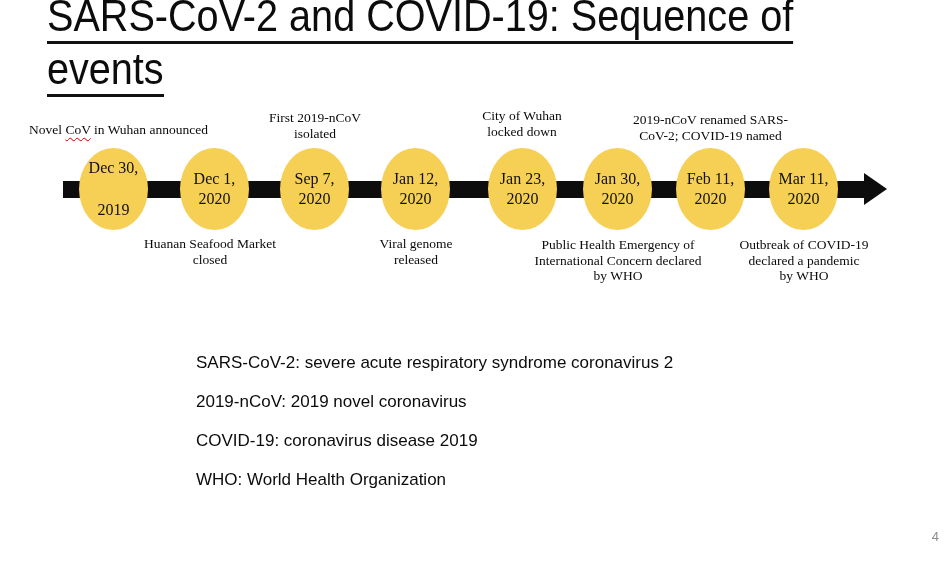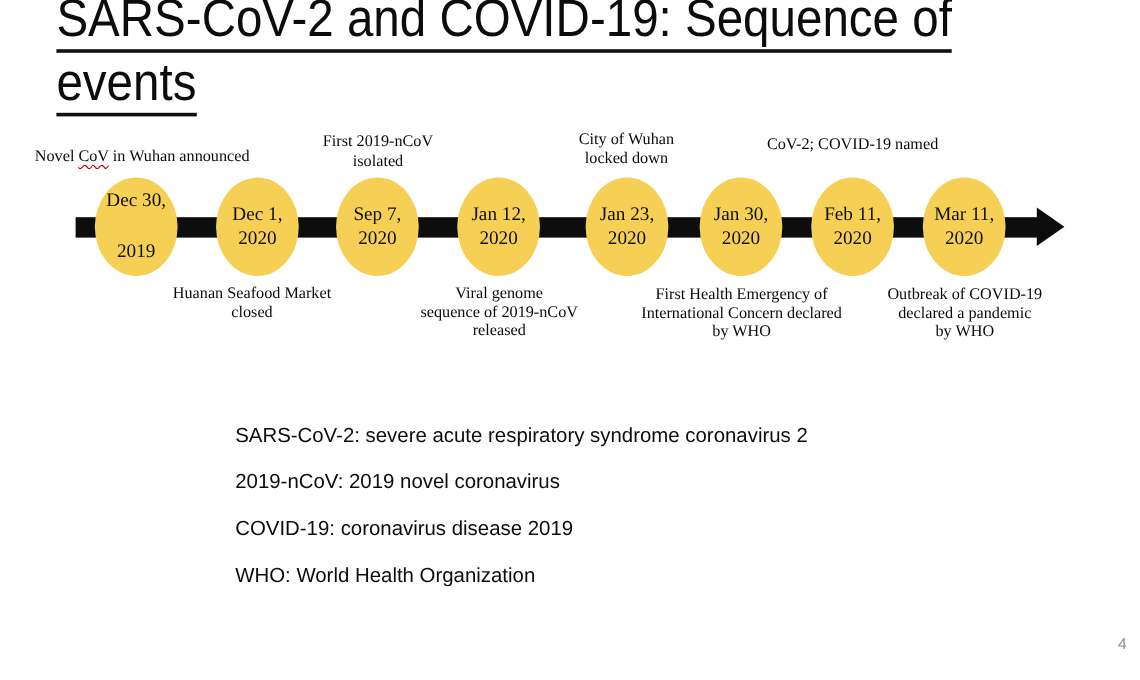--- a/index.html
+++ b/index.html
@@ -180,34 +180,34 @@
   </div>
   <div class="ann ann-a1">
     <span class="ln">First 2019-nCoV</span>
     <span class="ln">isolated</span>
   </div>
   <div class="ann ann-a2">
     <span class="ln">City of Wuhan</span>
     <span class="ln">locked down</span>
   </div>
   <div class="ann ann-a3">
+    <span class="ln">2019-nCoV renamed SARS-</span>
     <span class="ln">CoV-2; COVID-19 named</span>
   </div>
 
   <div class="ann ann-b0">
     <span class="ln">Huanan Seafood Market</span>
     <span class="ln">closed</span>
   </div>
   <div class="ann ann-b1">
     <span class="ln">Viral genome</span>
-    <span class="ln">sequence of 2019-nCoV</span>
     <span class="ln">released</span>
   </div>
   <div class="ann ann-b2">
-    <span class="ln">First Health Emergency of</span>
+    <span class="ln">Public Health Emergency of</span>
     <span class="ln">International Concern declared</span>
     <span class="ln">by WHO</span>
   </div>
   <div class="ann ann-b3">
     <span class="ln">Outbreak of COVID-19</span>
     <span class="ln">declared a pandemic</span>
     <span class="ln">by WHO</span>
   </div>
 
   <div class="definitions">

